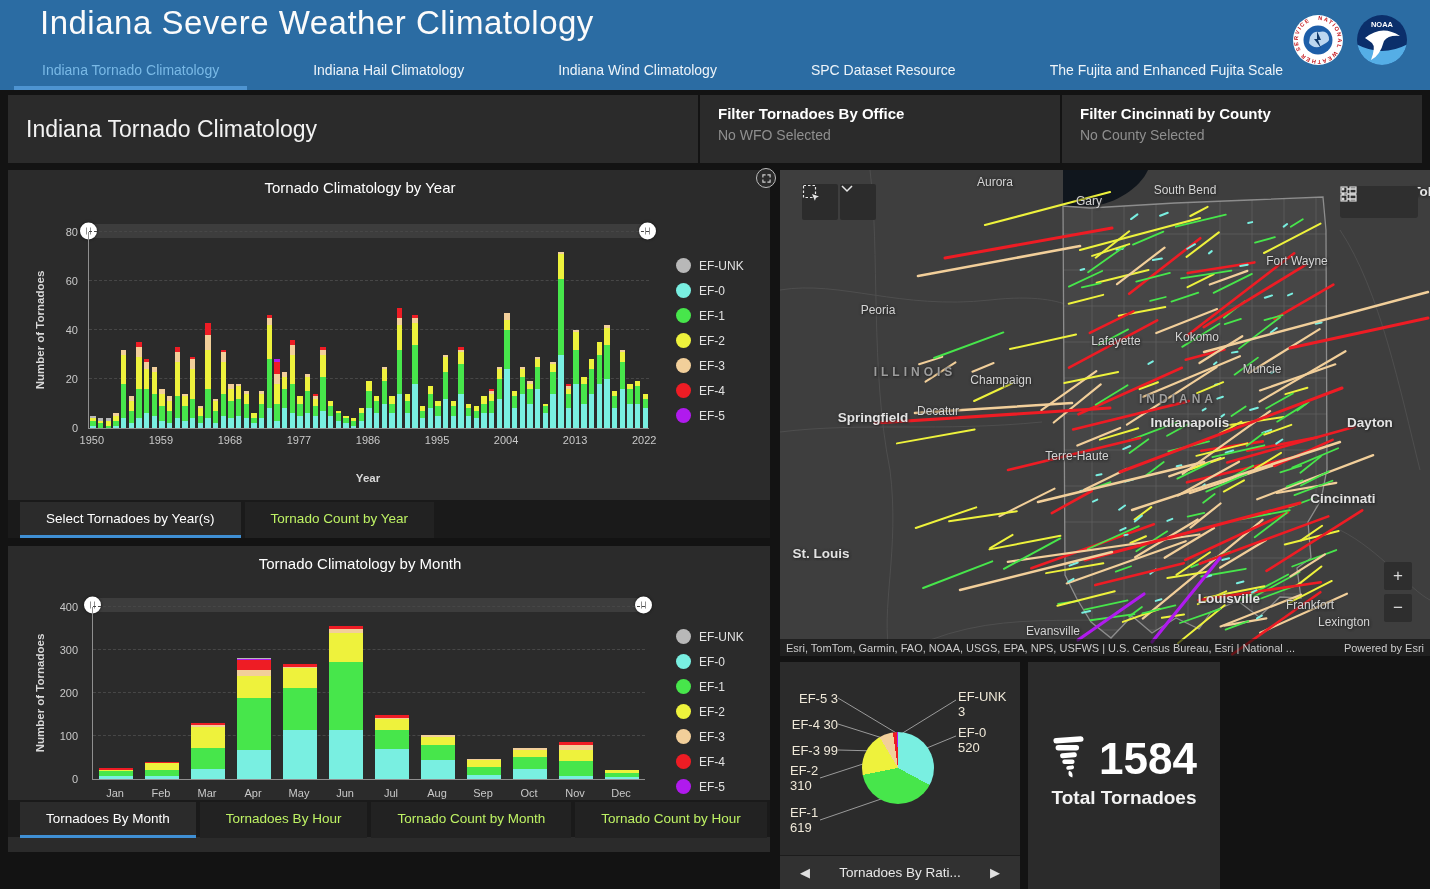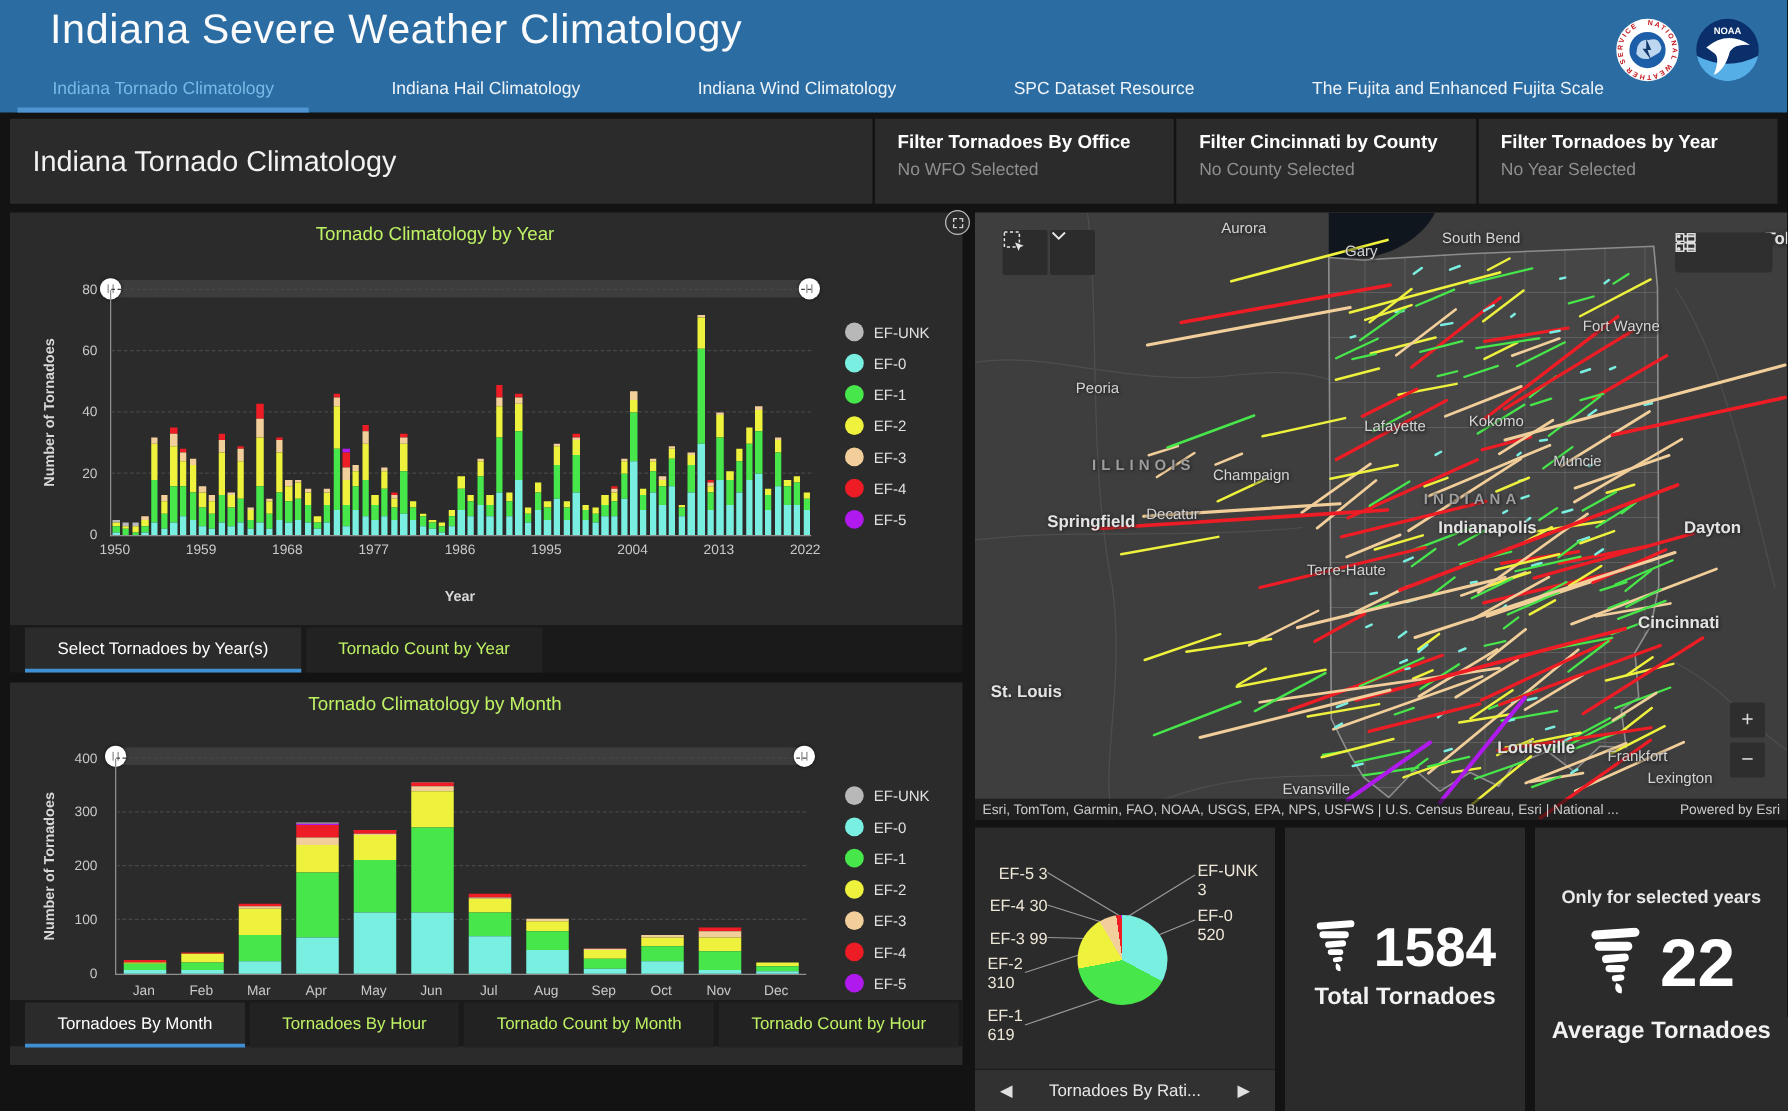--- a/index.html
+++ b/index.html
@@ -15,21 +15,21 @@
   #section-row{position:absolute;left:8px;top:95px;width:1414px;height:68px;display:flex;gap:2px;}
   #section-title-panel{width:690px;background:#2b2b2b;display:flex;align-items:center;}
   #section-title-panel h2{margin:0 0 0 18px;font-size:23px;font-weight:normal;color:#f2f2f2;}
   .filter-panel{flex:1;background:#2b2b2b;padding:10px 0 0 18px;}
   .filter-title{font-size:15px;font-weight:bold;color:#ffffff;margin-bottom:5px;}
   .filter-value{font-size:14px;color:#8f8f8f;}
   
   .panel{position:absolute;background:#2b2b2b;}
   #year-panel{left:8px;top:170px;width:762px;height:330px;}
   #month-panel{left:8px;top:546px;width:762px;height:306px;}
-  .chart-title{position:absolute;top:9px;left:0;width:680px;text-align:center;font-size:15px;color:#bef264;}
+  .chart-title{position:absolute;top:9px;left:12px;width:680px;text-align:center;font-size:15px;color:#ffffff;}
   .expand-btn{position:absolute;right:-6px;top:-2px;width:18px;height:18px;border:1.4px solid #bdbdbd;border-radius:50%;background:#2b2b2b;display:flex;align-items:center;justify-content:center;cursor:pointer;}
   
   .slider{position:absolute;height:14px;}
   .slider .track{position:absolute;inset:0;background:#3d3d3d;border-radius:8px;}
   .handle{position:absolute;top:50%;transform:translateY(-50%);width:17px;height:17px;border-radius:50%;background:#fff;display:flex;gap:2.5px;align-items:center;justify-content:center;cursor:pointer;box-shadow:0 0 3px rgba(0,0,0,.6);}
   .handle i{width:1.5px;height:7px;background:#8f8f8f;display:block;}
   .hl{left:-8px;} .hr{right:-8px;}
   
   .ytitle{position:absolute;width:16px;display:flex;align-items:center;justify-content:center;}
   .ytitle span{transform:rotate(-90deg);white-space:nowrap;font-size:11.5px;font-weight:bold;color:#d8d8d8;}
@@ -140,24 +140,20 @@
       <h2>Indiana Tornado Climatology</h2>
     </div>
     <div id="filters" style="display:flex;flex:1;gap:2px;">
         <div class="filter-panel">
           <div class="filter-title">Filter Tornadoes By Office</div>
           <div class="filter-value">No WFO Selected</div>
         </div>
         <div class="filter-panel">
           <div class="filter-title">Filter Cincinnati by County</div>
           <div class="filter-value">No County Selected</div>
-        </div>
-        <div class="filter-panel">
-          <div class="filter-title">Filter Tornadoes by Year</div>
-          <div class="filter-value">No Year Selected</div>
         </div>
       </div>
   </div>
 
   <div class="panel" id="year-panel">
     <div class="chart-title">Tornado Climatology by Year</div>
     <div class="expand-btn">
       <svg width="9" height="9" viewBox="0 0 10 10">
           <path d="M1 4 V1 H4 M6 1 H9 V4 M9 6 V9 H6 M4 9 H1 V6" stroke="#cfcfcf" fill="none" stroke-width="1.3"></path>
         </svg>
@@ -1224,31 +1220,14 @@
               <rect x="10" y="21" width="11" height="4" rx="2"></rect>
               <rect x="13.5" y="26.5" width="7" height="3.5" rx="1.7" transform="rotate(-8 17 28)"></rect>
               <path d="M16 31 q4 1 3 6 q-5 -1 -3 -6"></path>
             </g>
           </svg></span>
       <span class="stat-value">1584</span>
     </div>
     <div class="stat-label">Total Tornadoes</div>
   </div>
 
-  <div class="card" id="avg-card">
-    <div class="stat-note">Only for selected years</div>
-    <div class="stat-row">
-      <span class="stat-icon lg"><svg width="46" height="52.9" viewBox="0 0 32 37">
-            <g fill="#ffffff">
-              <rect x="2" y="1" width="27" height="5" rx="2.5" transform="rotate(-4 15 3)"></rect>
-              <rect x="4" y="8" width="21" height="5" rx="2.5"></rect>
-              <rect x="8" y="15" width="15" height="4.5" rx="2.2" transform="rotate(-5 15 17)"></rect>
-              <rect x="10" y="21" width="11" height="4" rx="2"></rect>
-              <rect x="13.5" y="26.5" width="7" height="3.5" rx="1.7" transform="rotate(-8 17 28)"></rect>
-              <path d="M16 31 q4 1 3 6 q-5 -1 -3 -6"></path>
-            </g>
-          </svg></span>
-      <span class="stat-value">22</span>
-    </div>
-    <div class="stat-label">Average Tornadoes</div>
-  </div>
 
 </div>
 
 </body></html>

